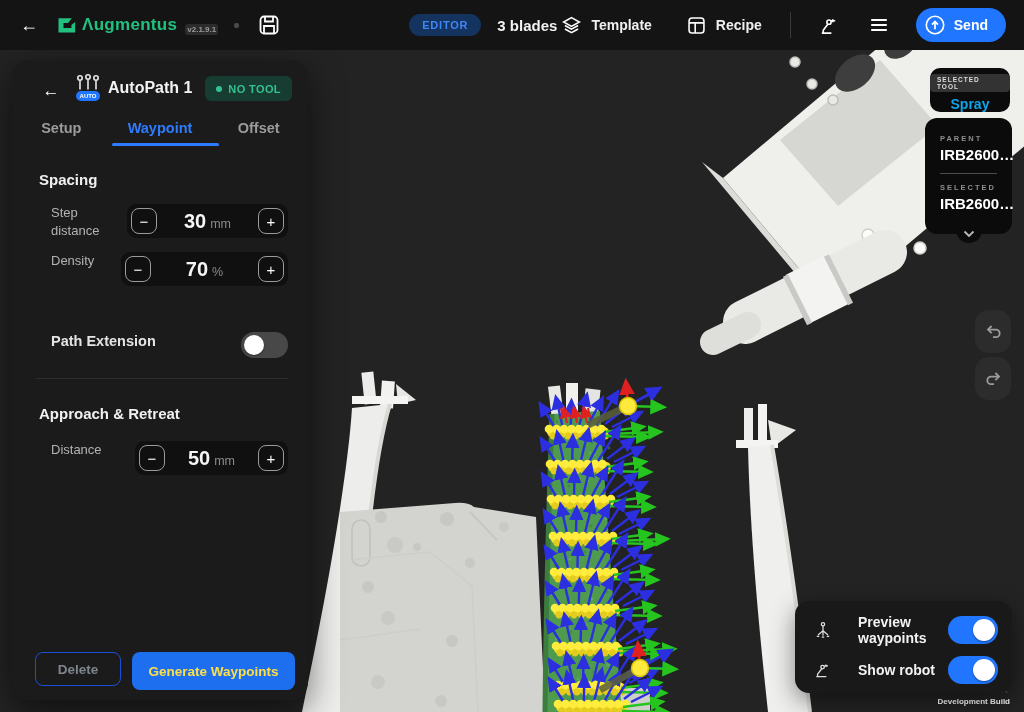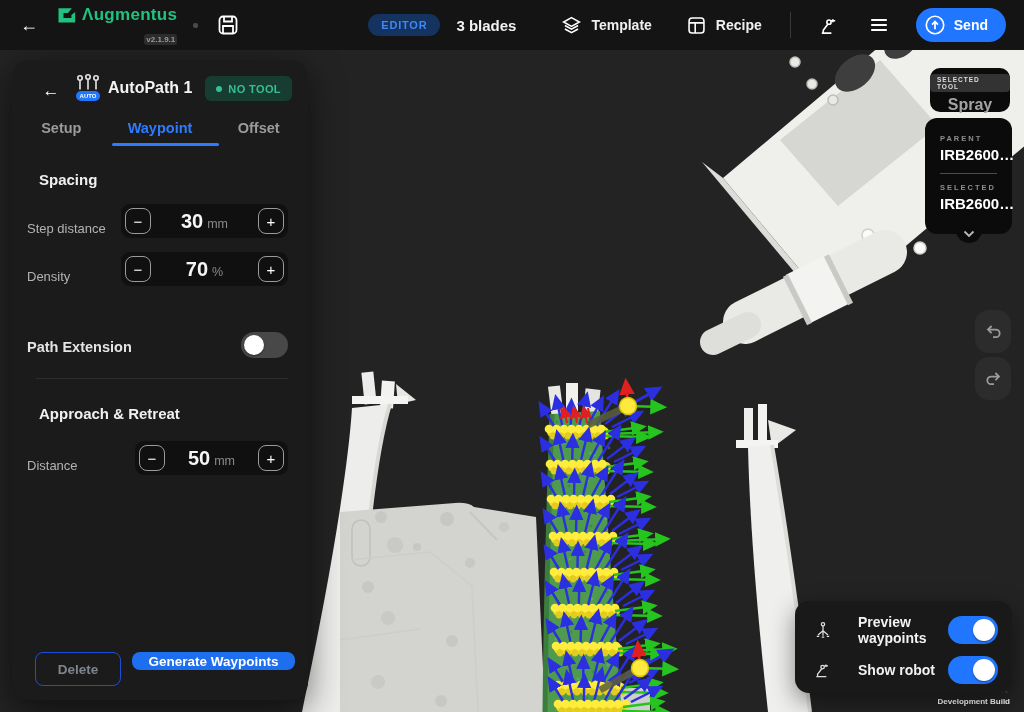--- a/index.html
+++ b/index.html
@@ -4,21 +4,21 @@
 <style>
   * { margin:0; padding:0; box-sizing:border-box; }
   html,body { width:1024px; height:712px; overflow:hidden; background:#232323;
     font-family:"Liberation Sans", sans-serif; -webkit-font-smoothing:antialiased; }
 
   
   #topbar { position:absolute; left:0; top:0; width:1024px; height:50px; background:#141414;
     display:flex; align-items:center; z-index:40; }
   #back-top { margin-left:16px; color:#fff; font-size:18px; width:26px; height:26px;
     display:flex; align-items:center; justify-content:center; cursor:pointer; }
-  .logo-block { margin-left:14px; display:flex; flex-direction:column; align-items:flex-end;gap:8px; }
+  .logo-block { margin-left:14px; display:flex; flex-direction:row; align-items:flex-end;gap:8px; }
   .logo-row { display:flex; align-items:center; gap:6px; }
   .logo-text { color:#22c17f; font-size:17px; font-weight:700; letter-spacing:.3px; }
   .ver-pill { margin-top:1px; background:#2c2c2c; color:#9a9a9a; font-size:8px;
     padding:1px 2px; border-radius:3px; font-weight:700; }
   .dot-sep { width:5px; height:5px; border-radius:2px; background:#4a4a4a; margin-left:16px; }
   .tb-icon { color:#fff; display:flex; align-items:center; justify-content:center; }
   #save-btn { margin-left:18px; cursor:pointer; }
   #editor-badge { margin-left:128px; background:#14335f; color:#3f86f7; font-size:11px; font-weight:700;
     letter-spacing:.8px; padding:5px 13px; border-radius:13px; }
   #project-title { margin-left:16px; color:#f2f2f2; font-size:15px; font-weight:700; }
@@ -46,47 +46,47 @@
   #panel-title { position:absolute; left:96px; top:19px; color:#f3f3f3; font-size:16px; font-weight:700; }
   #status-badge { position:absolute; right:16px; top:16px; background:#173c31; border-radius:6px;
     height:25px; padding:0 11px; display:flex; align-items:center; gap:6px; }
   #status-badge .sdot { width:6px; height:6px; border-radius:3px; background:#35c08e; }
   #status-badge span { color:#35c08e; font-size:11px; font-weight:700; letter-spacing:.4px; }
   #tabs { position:absolute; left:0; top:60px; width:100%; height:26px; display:flex; }
   .tab { flex:1; text-align:center; color:#9b9b9b; font-size:14.5px; font-weight:600; cursor:pointer; }
   .tab.active { color:#2f7bff; }
   #tab-underline { position:absolute; left:100px; top:83px; width:107px; height:2.5px; background:#2f7bff; border-radius:2px; }
   .p-heading { position:absolute; left:27px; color:#f0f0f0; font-size:15px; font-weight:700; }
-  .p-row { position:absolute; left:15px; right:20px; display:flex; align-items:flex-end; justify-content:space-between; }
+  .p-row { position:absolute; left:39px; right:20px; display:flex; align-items:flex-start; justify-content:space-between; }
   .row-label { color:#b3b3b3; font-size:13px; line-height:1.35; max-width:86px; }
   .stepper { display:flex; align-items:center; background:#101010; border-radius:9px; padding:4px;
     width:167px; justify-content:space-between; }
   .step-btn { width:26px; height:26px; border:1.4px solid #9b9b9b; border-radius:8px; color:#fff;
     font-size:15px; line-height:1; display:flex; align-items:center; justify-content:center;
     background:transparent; cursor:pointer; }
   .step-mid { display:flex; align-items:baseline; gap:4px; }
   .step-value { color:#f5f5f5; font-size:20px; font-weight:700; }
   .step-unit { color:#8a8a8a; font-size:12.5px; }
   .toggle { width:47px; height:26px; border-radius:13px; background:#484848; position:relative; cursor:pointer; flex:none; }
   .toggle .knob { position:absolute; left:3px; top:3px; width:20px; height:20px; border-radius:50%;
     background:#fff; box-shadow:0 1px 2px rgba(0,0,0,.4); }
   .toggle.on { background:#2176ff; }
   .toggle.on .knob { left:auto; right:3px; }
   .p-divider { position:absolute; left:24px; right:20px; height:1px; background:#2e2e2e; }
   #delete-btn { position:absolute; left:23px; top:592px; width:86px; height:34px; border:1px solid #1d4ed8;
     border-radius:8px; background:transparent; color:#7f858e; font-size:13.5px; font-weight:600; cursor:pointer; }
-  #generate-btn { position:absolute; left:120px; top:592px; width:163px; height:18px; border:none;
-    border-radius:8px; background:#1e6ef0; color:#ffffff; font-size:13.5px; font-weight:700; cursor:pointer; }
+  #generate-btn { position:absolute; left:120px; top:592px; width:163px; height:38px; border:none;
+    border-radius:8px; background:#1e6ef0; color:#fde047; font-size:13.5px; font-weight:700; cursor:pointer; }
 
   
   #tool-card { position:absolute; left:930px; top:68px; width:80px; height:44px; background:#0b0b0b;
     border-radius:10px; z-index:20; display:flex; flex-direction:column; align-items:center; padding-top:6px; cursor:pointer; }
   #tool-pill { background:#333; border-radius:4px; padding:2px 7px; color:#ddd; font-size:6.5px;
     font-weight:700; letter-spacing:1px; }
-  #tool-name { margin-top:4px; color:#a3a3a3; font-size:16px; font-weight:600; }
+  #tool-name { margin-top:4px; color:#0ea5e9; font-size:14px; font-weight:600; }
   #sel-card { position:absolute; left:925px; top:118px; width:87px; height:116px; background:#0b0b0b;
     border-radius:12px; z-index:20; padding:16px 0 0 15px; }
   .sel-label { color:#8e8e8e; font-size:7.5px; font-weight:700; letter-spacing:2px; }
   .sel-value { margin-top:3px; color:#fff; font-size:15px; font-weight:700; }
   #sel-divider { width:57px; height:1px; background:#4c4c4c; margin:10px 0 9px 0; }
   #sel-chevron { position:absolute; left:50%; bottom:-9px; transform:translateX(-50%); width:26px; height:18px;
     background:#0b0b0b; border-radius:0 0 13px 13px; display:flex; align-items:center; justify-content:center; cursor:pointer; }
 
   
   .hist-btn { position:absolute; left:975px; width:36px; height:43px; background:#2c2c2c;

